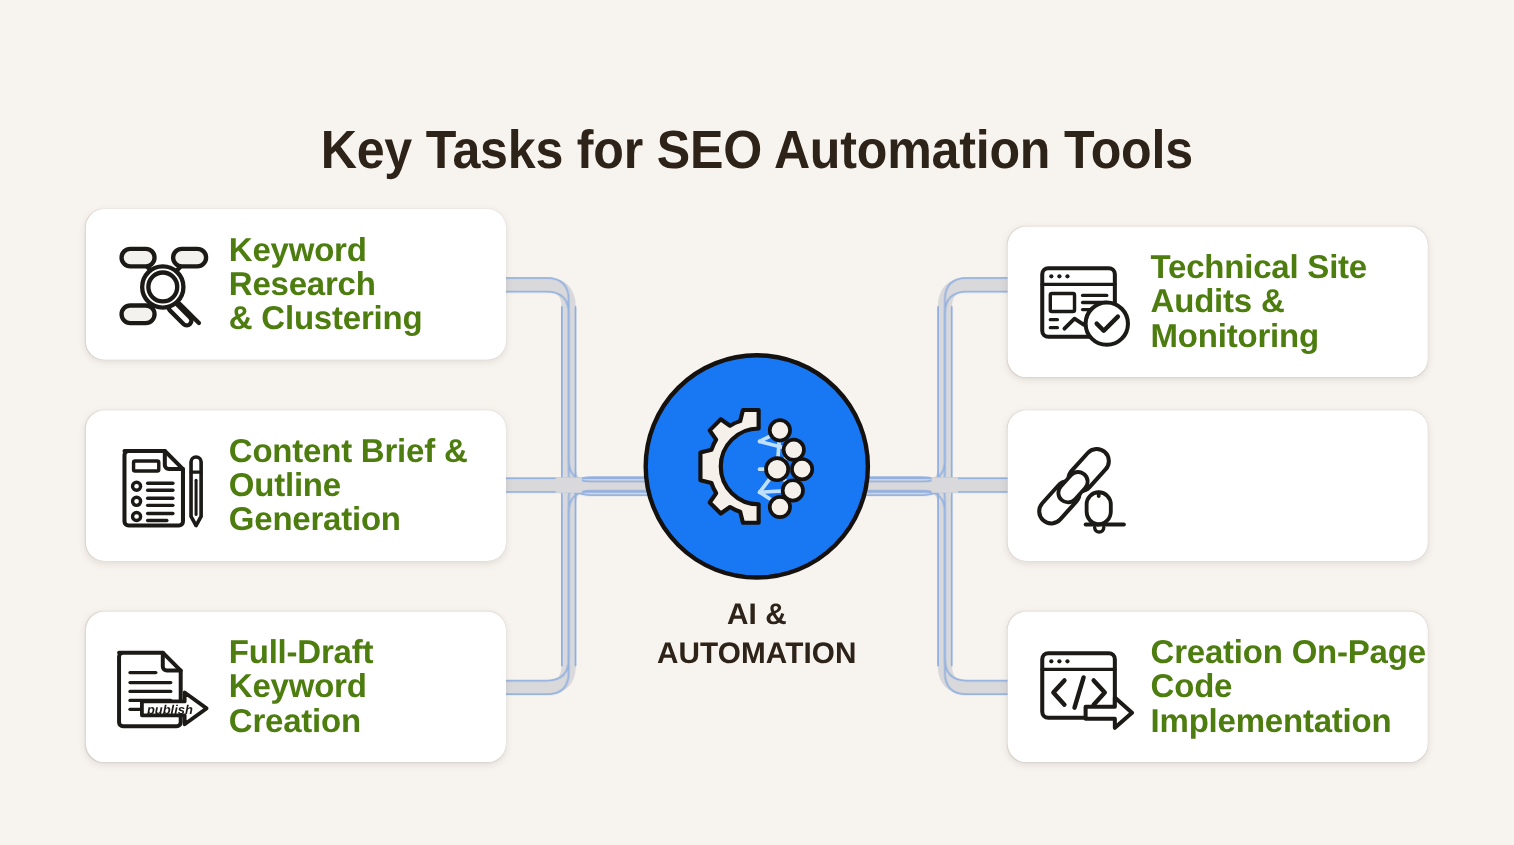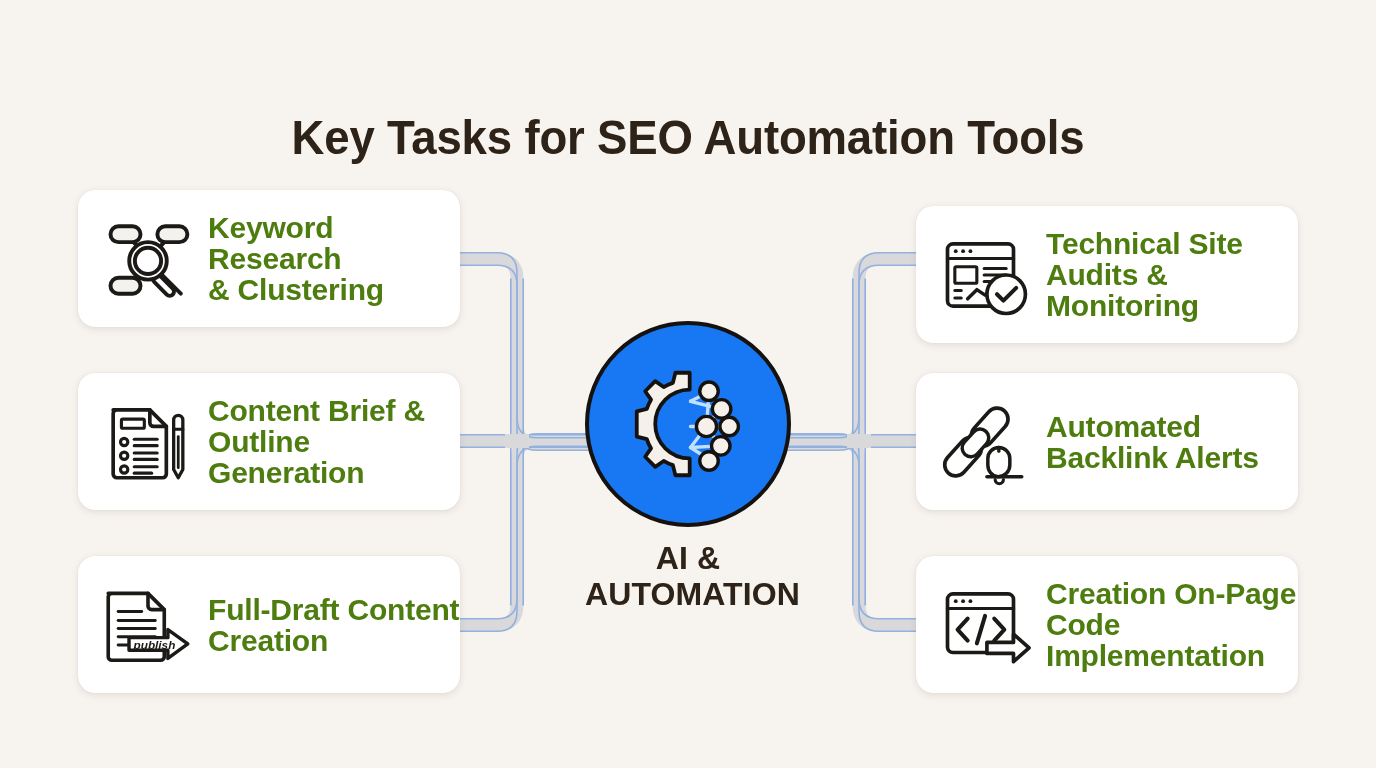--- a/index.html
+++ b/index.html
@@ -110,21 +110,21 @@
     display: flex;
     align-items: center;
     justify-content: center;
   }
   #hub-label {
     position: absolute;
     left: 585px;
     top: 540px;
     width: 206px;
     text-align: center;
-    font-size: 32px;
+    font-size: 27px;
     line-height: 36px;
     font-weight: 700;
     color: #2e2319;
     white-space: pre-line;
     z-index: 4;
     letter-spacing: 0.1px;
   }
 </style>
 </head>
 <body>
@@ -239,21 +239,21 @@
           <line x1="19" y1="43" x2="60" y2="43"></line>
           <line x1="19" y1="52" x2="60" y2="52"></line>
           <line x1="19" y1="61" x2="60" y2="61"></line>
           <line x1="19" y1="70" x2="30" y2="70"></line>
         </g>
 
         <path d="M31 62 h43 v-9 l22 16 l-22 16 v-9 H31 z" fill="#fff" stroke-width="3.8"></path>
         <text x="36" y="74.5" font-family="'Liberation Sans', sans-serif" font-size="13" font-weight="700" fill="#1c1a17" stroke="none">publish</text>
       </svg>
     </span>
-    <div class="card-label">Full-Draft Content
+    <div class="card-label">Full-Draft Keyword
 Creation</div>
   </div>
 
   <div class="card" id="card-audit">
     <span class="icon-wrap">
       <svg viewBox="0 0 100 96" width="92" height="88" fill="none" stroke="#1c1a17" stroke-width="4" stroke-linecap="round" stroke-linejoin="round">
         <rect x="8" y="14" width="72" height="68" rx="6" fill="#fff"></rect>
         <line x1="8" y1="30" x2="80" y2="30" stroke-width="3.4"></line>
         <circle cx="17" cy="22" r="2.1" fill="#1c1a17" stroke="none"></circle>
         <circle cx="25" cy="22" r="2.1" fill="#1c1a17" stroke="none"></circle>
@@ -284,22 +284,20 @@
         <rect x="13" y="40" width="24" height="48" rx="12" transform="rotate(42 25 64)" fill="#fff"></rect>
 
         <rect x="29" y="32" width="19" height="34" rx="9.5" transform="rotate(42 38.5 49)" fill="#fff" stroke-width="3.8"></rect>
 
         <path d="M63 86 a13 13 0 0 0 13 -13 v-7 a12 12 0 0 0 -24 0 v7 a13 13 0 0 0 11 13 z" fill="#fff" stroke-width="3.8"></path>
         <line x1="51" y1="86" x2="89" y2="86" stroke-width="3.8"></line>
         <line x1="64" y1="54" x2="64" y2="58" stroke-width="3.6"></line>
         <path d="M60 89 a4.5 4.5 0 0 0 9 0" stroke-width="3.4"></path>
       </svg>
     </span>
-    <div class="card-label">Automated
-Backlink Alerts</div>
   </div>
 
   <div class="card" id="card-code">
     <span class="icon-wrap">
       <svg viewBox="0 0 100 96" width="92" height="88" fill="none" stroke="#1c1a17" stroke-width="4" stroke-linecap="round" stroke-linejoin="round">
         <path d="M8 20 a6 6 0 0 1 6 -6 h60 a6 6 0 0 1 6 6 v52 a6 6 0 0 1 -6 6 H14 a6 6 0 0 1 -6 -6 z" fill="#fff"></path>
         <line x1="8" y1="30" x2="80" y2="30" stroke-width="3.4"></line>
         <circle cx="17" cy="22" r="2.1" fill="#1c1a17" stroke="none"></circle>
         <circle cx="25" cy="22" r="2.1" fill="#1c1a17" stroke="none"></circle>
         <circle cx="33" cy="22" r="2.1" fill="#1c1a17" stroke="none"></circle>

